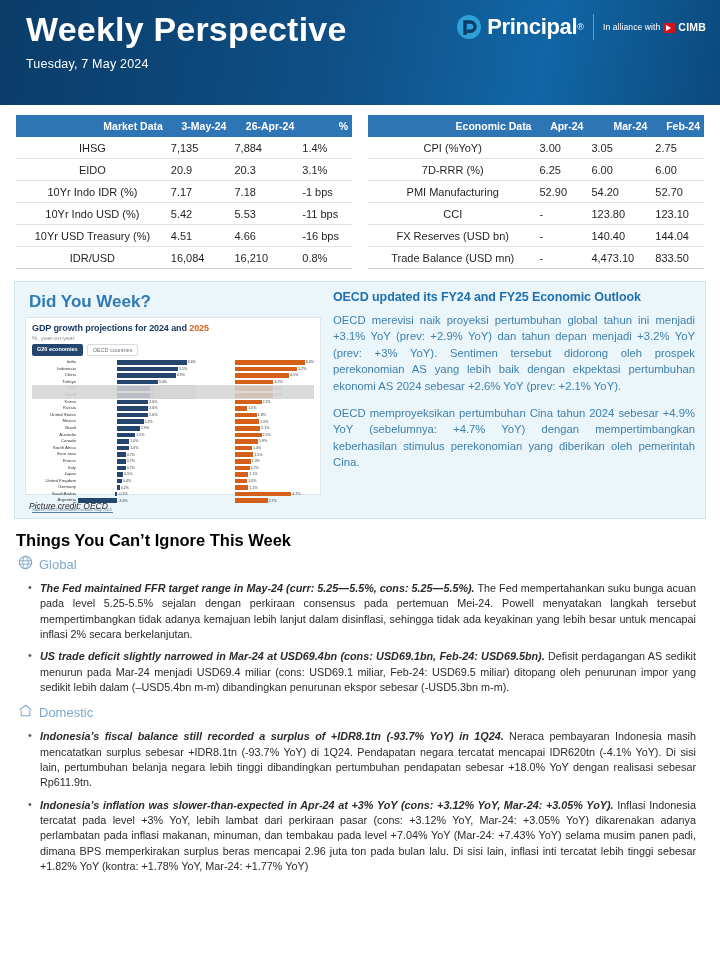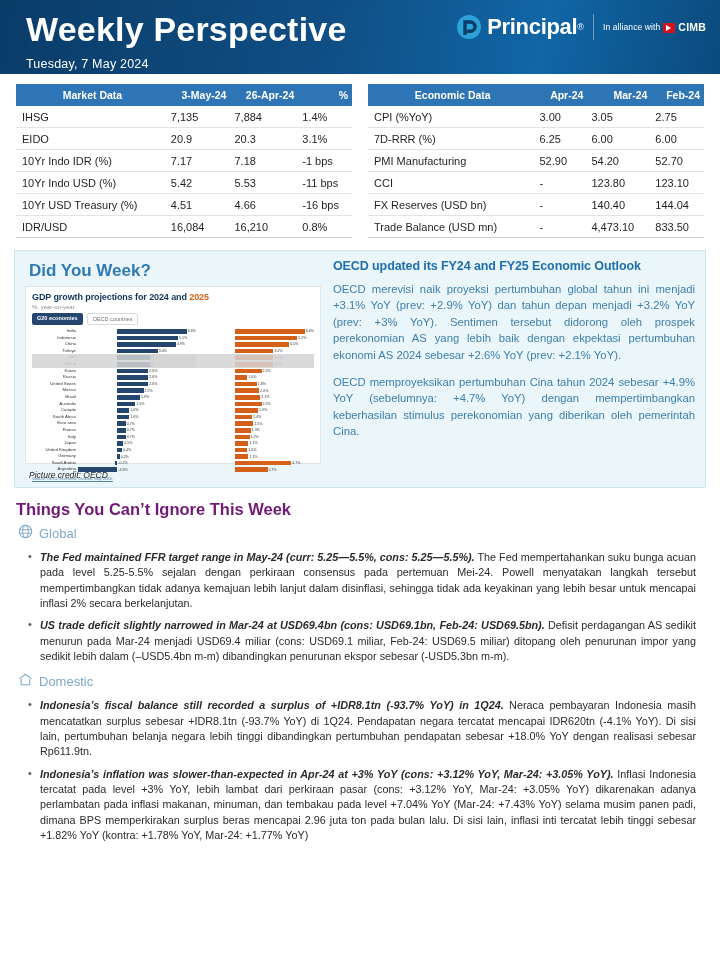--- a/index.html
+++ b/index.html
@@ -7,21 +7,21 @@
   body {
     width:720px; height:960px;
     font-family:"Liberation Sans", sans-serif;
     background:#ffffff;
     color:#231f20;
     overflow:hidden;
   }
 
   
   .header{
-    position:relative; height:74px; width:100%;
+    position:relative; height:105px; width:100%;
     background:linear-gradient(100deg,#0a3c68 0%,#0f4e84 45%,#1166a6 75%,#0b4a7d 100%);
     padding:6px 16px 0 26px;
   }
   .hdr-title{
     font-size:34px; font-weight:bold; color:#ffffff;
     letter-spacing:.2px; line-height:1.15; margin-top:4px;
   }
   .hdr-date{ font-size:12.5px; color:#ffffff; margin-top:8px; letter-spacing:.2px;}
   .brand{ position:absolute; right:14px; top:14px; display:flex; align-items:center; }
   .brand-mark{ width:26px; height:26px; margin-right:5px; }
@@ -36,26 +36,26 @@
   .cimb-name{ color:#fff; font-size:10.5px; font-weight:bold; letter-spacing:.2px;}
 
   
   .tables{ display:flex; gap:16px; padding:10px 16px 0 16px; }
   .tbl-wrap{ flex:1; }
   table{ width:100%; border-collapse:collapse; }
   thead th{
     background:#2e75b6; color:#ffffff; font-size:10.5px; font-weight:bold;
     padding:5px 4px; text-align:right; white-space:nowrap;
   }
-  thead th.lbl{ text-align:center; vertical-align:bottom; padding-left:6px; }
+  thead th.lbl{ text-align:right; vertical-align:bottom; padding-left:6px; }
   tbody td{
     font-size:11px; padding:4.5px 4px; text-align:left;
     border-bottom:1px solid #e3e3e3; color:#231f20; white-space:nowrap;
   }
-  tbody td.lbl{ text-align:left; padding-left:6px; }
+  tbody td.lbl{ text-align:center; padding-left:6px; }
   tbody tr:last-child td{ border-bottom:1px solid #cfcfcf; }
 
   
   .dyk{
     margin:12px 14px 0 14px; background:#eaf6fa; border:1px solid #cfe6ef;
     display:flex; padding:8px 10px 10px 10px; height:238px;
   }
   .dyk-left{ width:296px; flex:0 0 296px; }
   .dyk-title{ font-size:17px; font-weight:bold; color:#2f7ab5; margin:2px 0 5px 4px; }
   .chart-card{ background:#ffffff; border:1px solid #dfe6ea; padding:5px 6px; height:178px; }
@@ -80,21 +80,21 @@
   .ch-src{ font-size:4px; color:#7b8187; margin-top:3px; }
   .ch-src u{ color:#5b7fa6; }
   .pic-credit{ font-size:8.5px; font-style:italic; color:#231f20; margin:6px 0 0 4px; }
 
   .dyk-right{ flex:1; padding-left:12px; }
   .dyk-head{ font-size:12.5px; font-weight:bold; color:#1f6fb0; margin-bottom:8px; letter-spacing:-.1px;}
   .dyk-para{ font-size:11.3px; color:#3e7fae; text-align:justify; line-height:1.45; margin-bottom:11px; }
 
   
   .things{ padding:12px 16px 0 16px; }
-  .things-title{ font-size:16.5px; font-weight:bold; color:#701a75; }
+  .things-title{ font-size:16.5px; font-weight:bold; color:#000000; }
   .subhead{ display:flex; align-items:center; margin:5px 0 4px 2px; }
   .subhead svg{ margin-right:6px; }
   .subhead span{ font-size:13px; color:#7fa8c9; }
   ul.bullets{ margin:8px; padding:0; list-style:none; }
   ul.bullets li{ position:relative; padding-left:16px; margin-bottom:7px;
     font-size:10.8px; line-height:1.42; text-align:justify; color:#2b2b2b; }
   ul.bullets li:before{ content:"\2022"; position:absolute; left:4px; top:-1px; color:#555; }
   .lead{ font-weight:bold; font-style:italic; }
 </style>
 </head>

